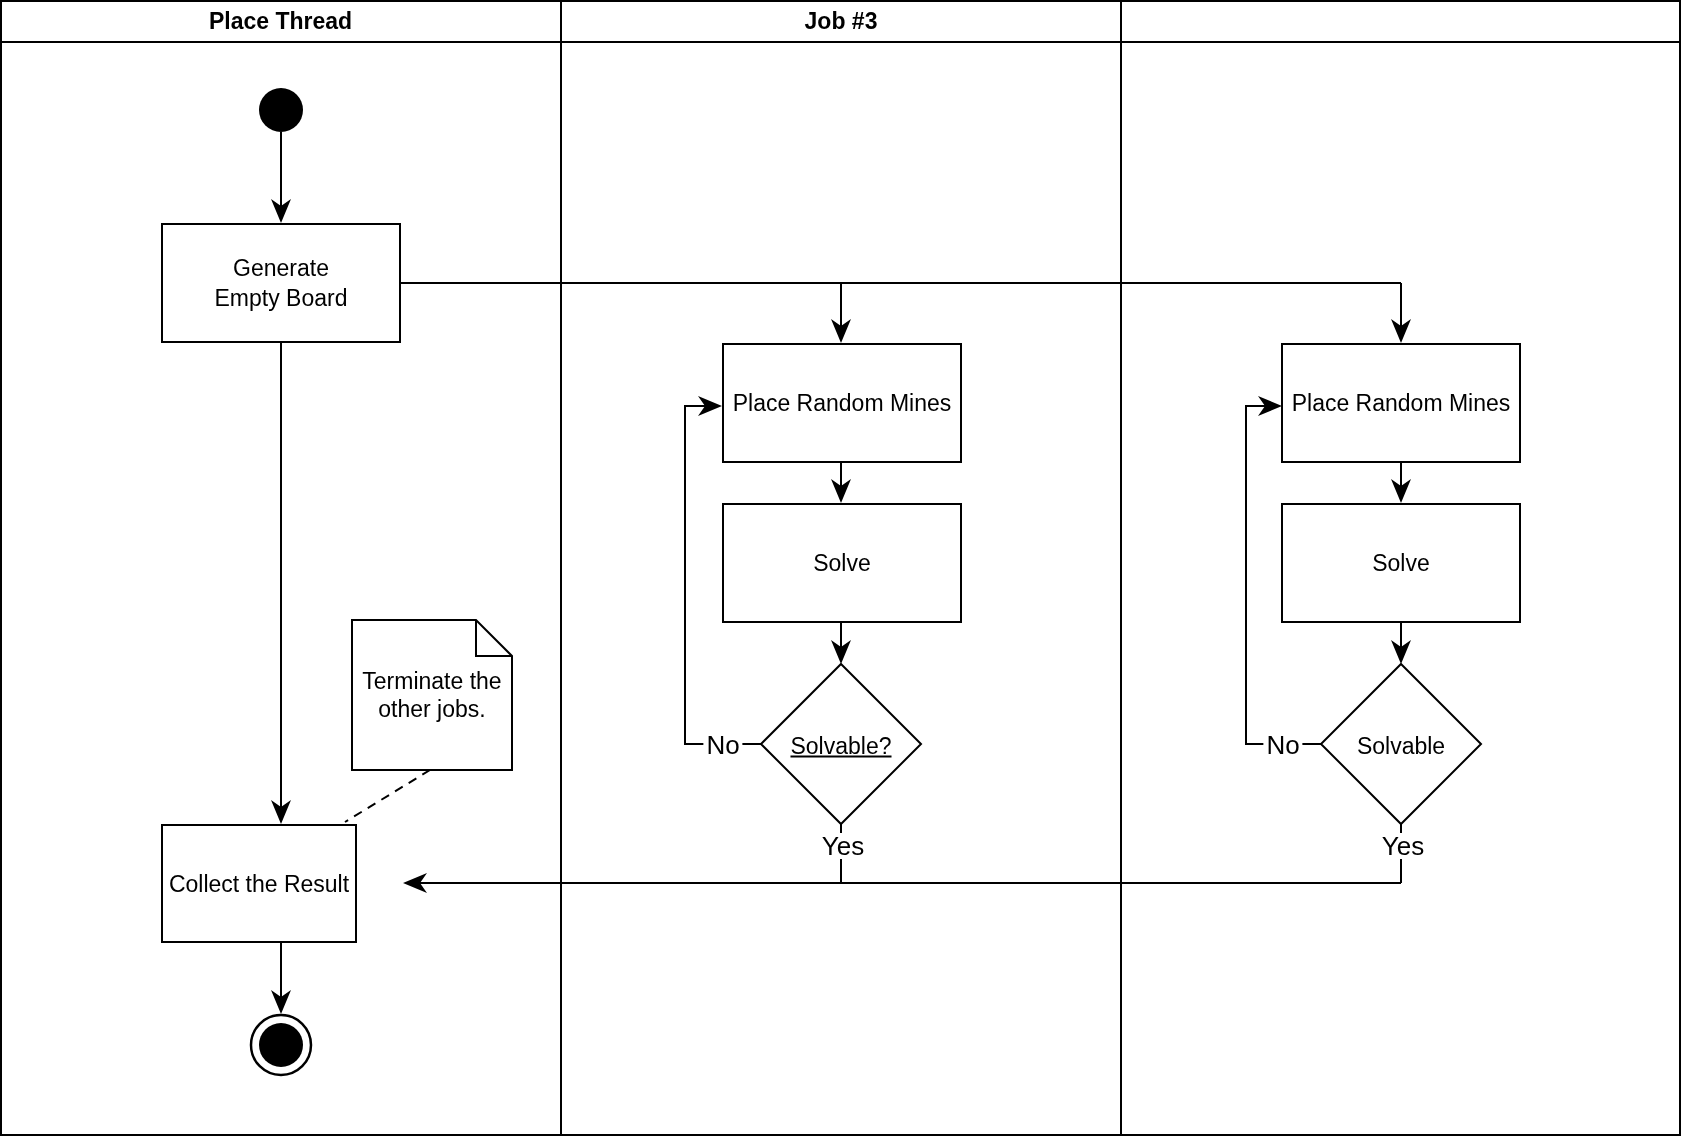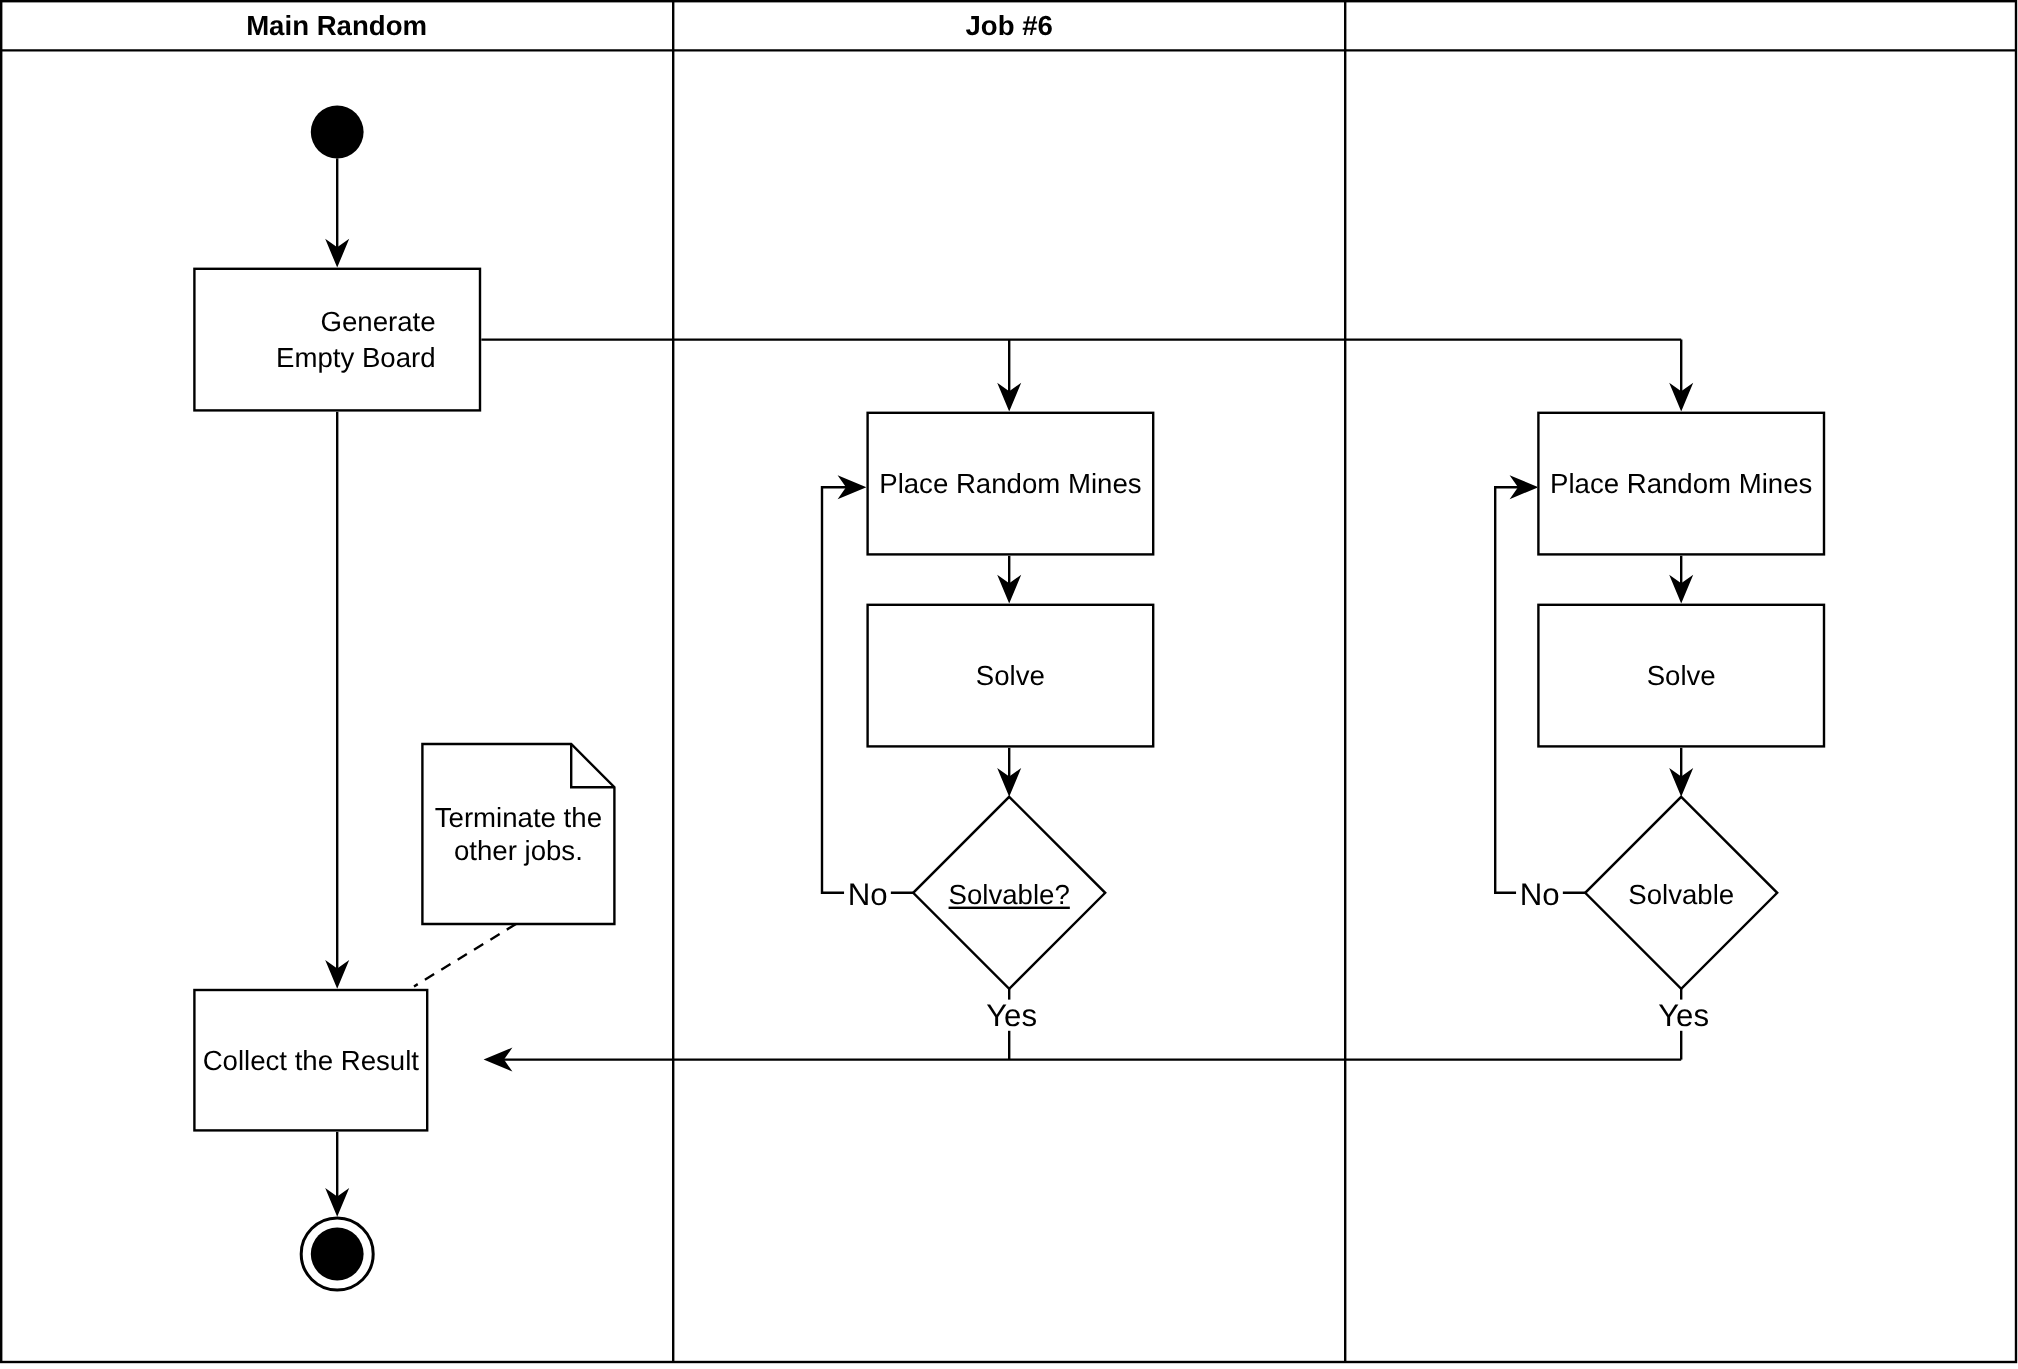--- a/index.html
+++ b/index.html
@@ -25,21 +25,21 @@
     white-space: nowrap;
   }
   .box {
     position: absolute;
     box-sizing: border-box;
     background: #fff;
     border: 2px solid #000;
     display: flex;
     align-items: center;
     justify-content: center;
-    text-align: right;
+    text-align: center;
     font-size: 23px;
     line-height: 30px;
   }
   .box.wrap-narrow { padding: 0 36px; }
   .diamond-label {
     position: absolute;
     transform: translate(-50%, -50%);
     font-size: 23px;
     white-space: nowrap;
   }
@@ -128,24 +128,24 @@
     <polygon points="841,664 921,744 841,824 761,744" fill="#fff" stroke="#000" stroke-width="2"></polygon>
     <polygon points="1401,664 1481,744 1401,824 1321,744" fill="#fff" stroke="#000" stroke-width="2"></polygon>
 
     <g stroke="#000" stroke-width="2">
       <path d="M352,620 L476,620 L512,656 L512,770 L352,770 Z" fill="#fff"></path>
       <path d="M476,620 L476,656 L512,656" fill="none"></path>
     </g>
   </svg>
 
   <div class="lane-header" style="left:0; width:561px;">
-    <span>Main Random</span>
+    <span>Place Thread</span>
   </div>
   <div class="lane-header" style="left:561px; width:560px;">
-    <span>Job #6</span>
+    <span>Job #3</span>
   </div>
 
   <div class="box wrap-narrow" style="left:161px; top:223px; width:240px; height:120px;">
     <span>Generate Empty Board</span>
   </div>
 
   <div class="box" style="left:161px; top:824px; width:196px; height:119px;">
     <span>Collect the Result</span>
   </div>
 

